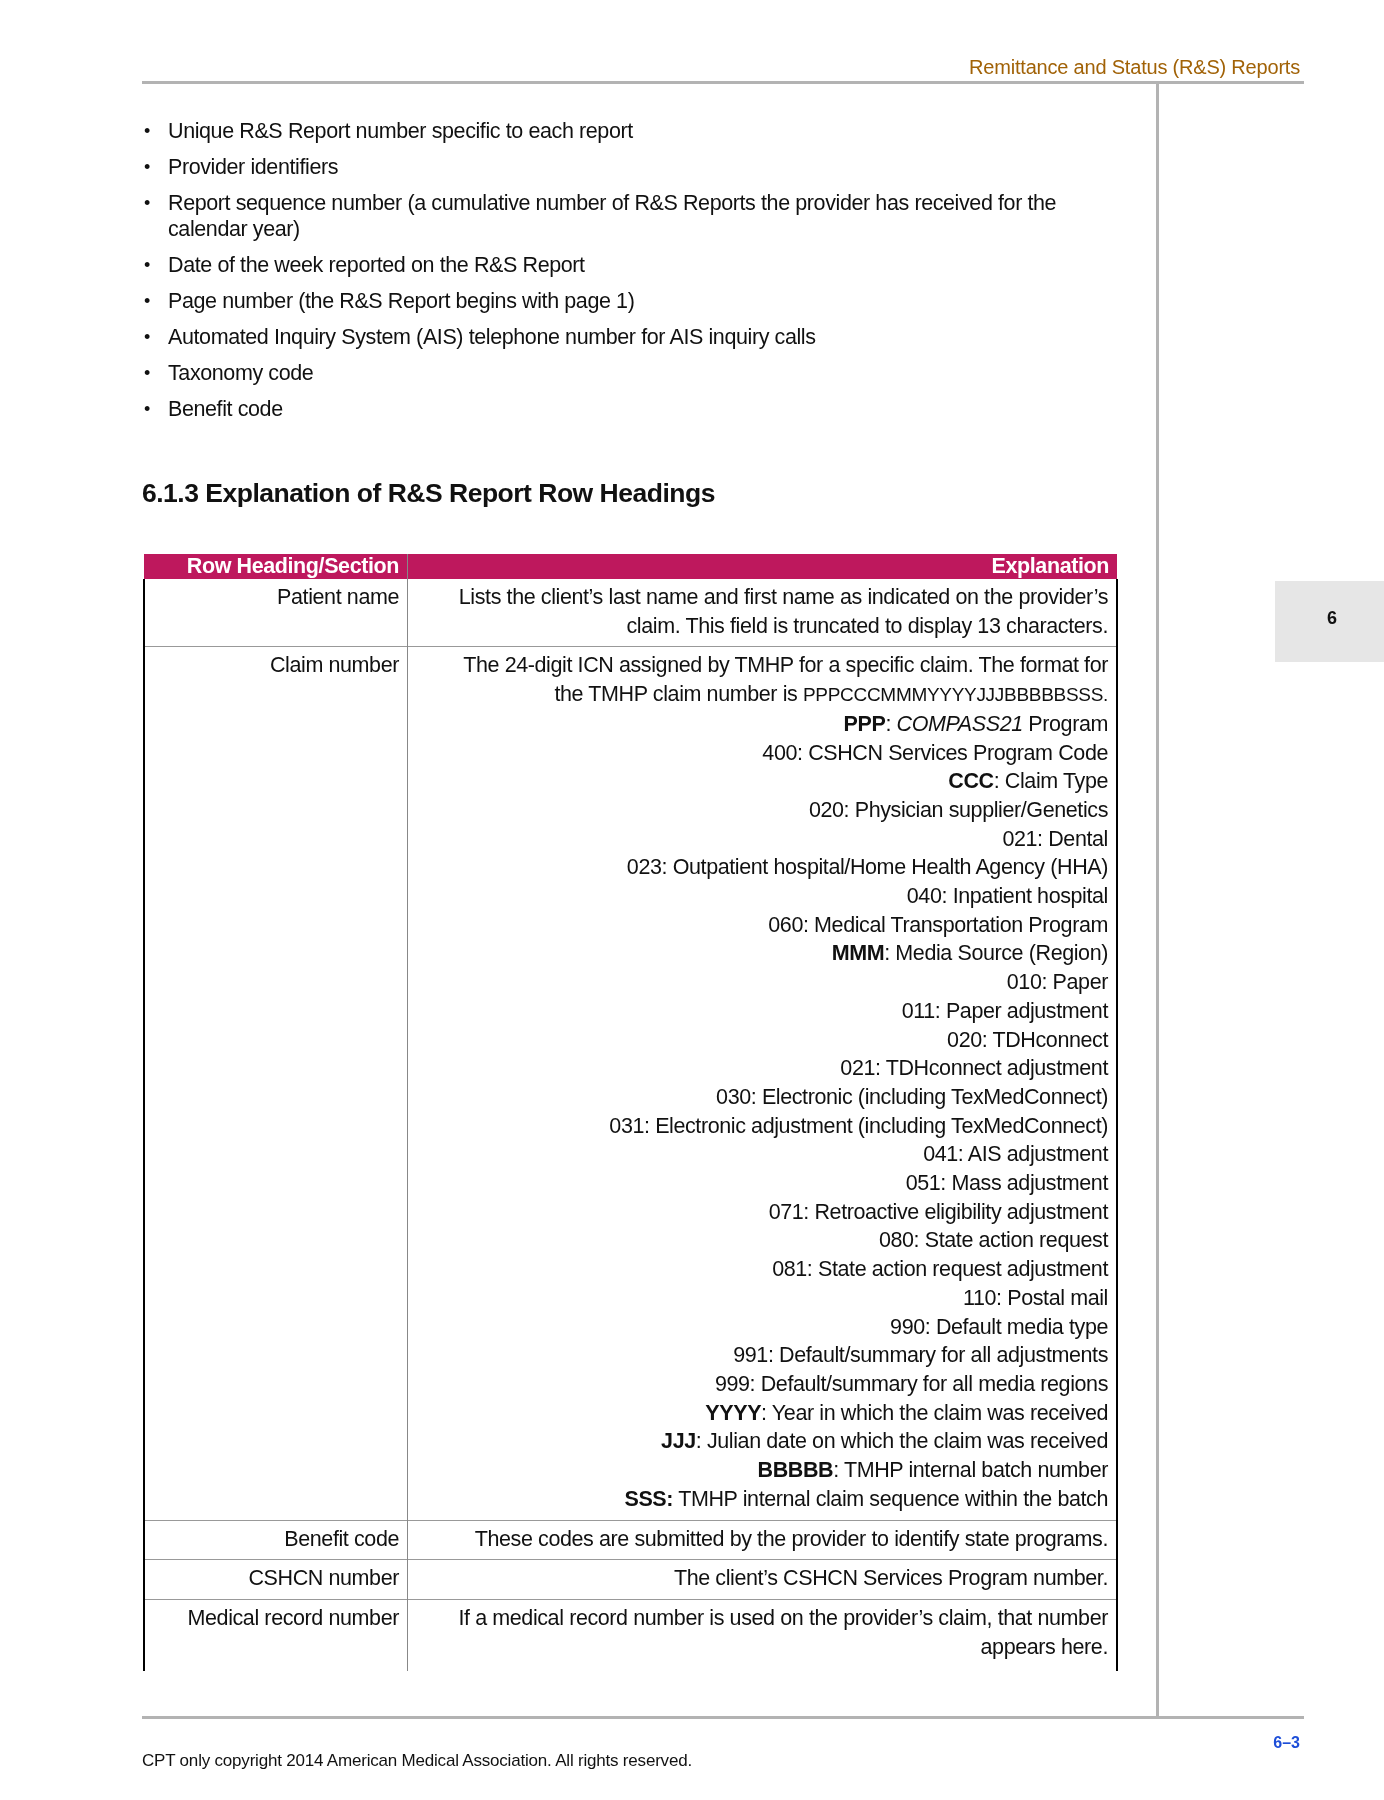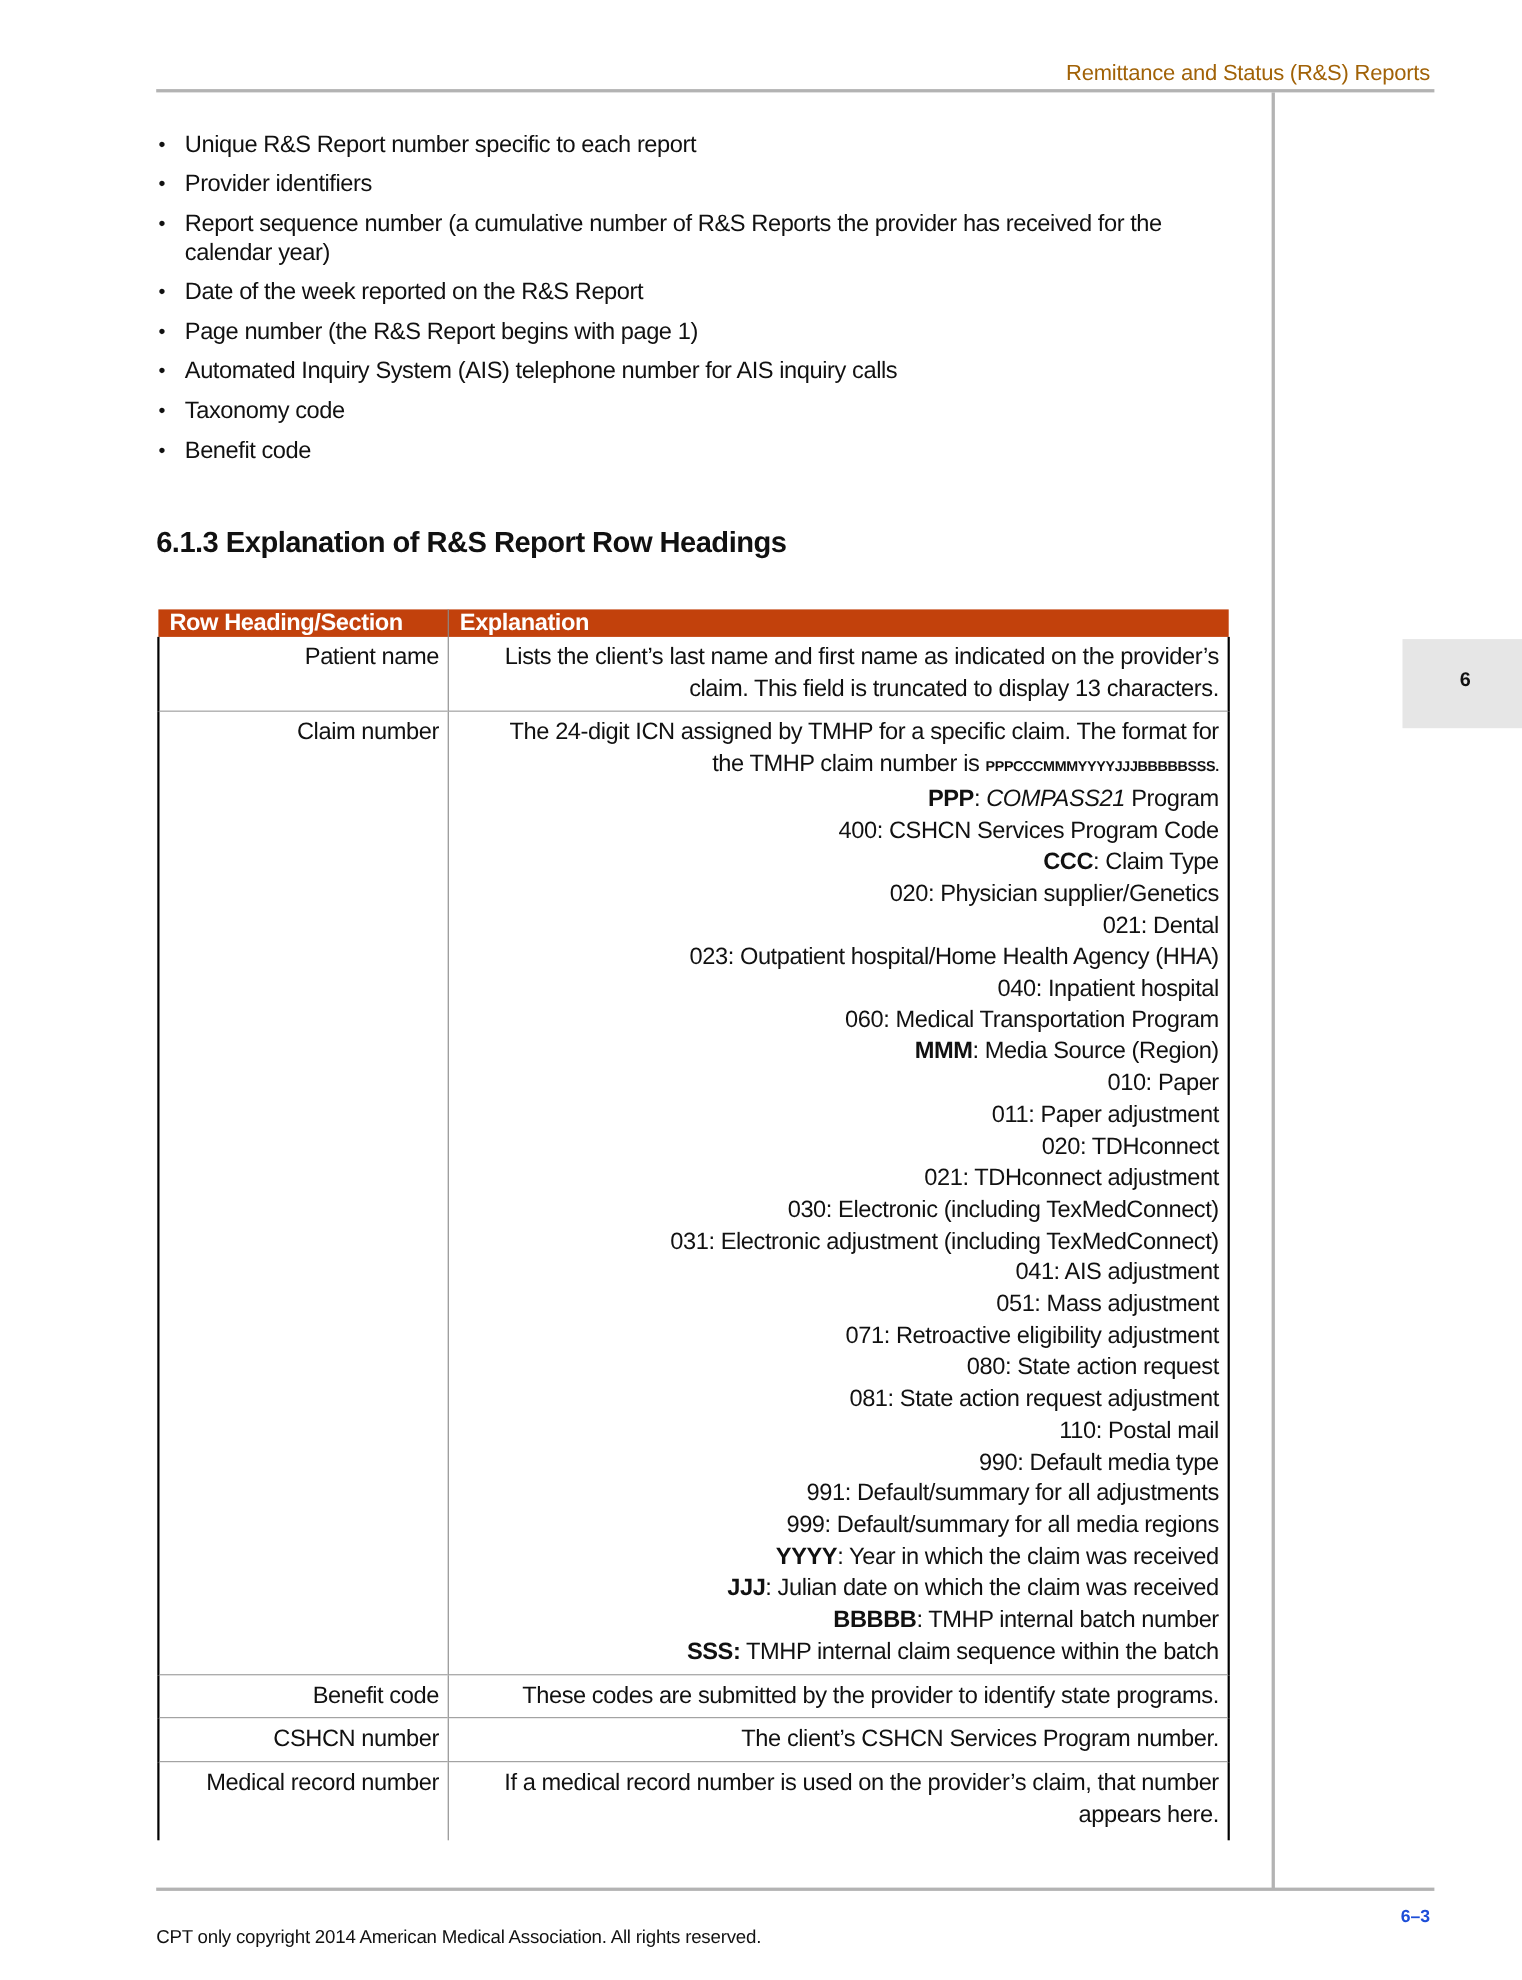--- a/index.html
+++ b/index.html
@@ -17,32 +17,32 @@
 
   .bullets { left:140px; top:118px; width:980px; margin:0; padding:0; list-style:none; }
   .bullets li { position:relative; padding-left:28px; font-size:21.5px; line-height:26px;
                 margin-bottom:10px; letter-spacing:-0.4px; }
   .bullets li::before { content:"\2022"; position:absolute; left:4px; top:0; font-size:18px; }
 
   .section-heading { left:142px; top:478px; font-size:26.5px; font-weight:bold; letter-spacing:-0.5px; margin:0; }
 
   table.rs { position:absolute; left:143px; top:554px; width:975px; border-collapse:collapse;
              font-size:21.5px; letter-spacing:-0.4px; }
-  table.rs th { background:#c2410c; color:#fff; text-align:left; font-weight:bold; height:22px;
+  table.rs th { background:#be185d; color:#fff; text-align:right; font-weight:bold; height:22px;
                 padding:0 8px 0 10px; font-size:21.5px; }
   table.rs th + th { border-left:1px solid #888; }
   table.rs td { vertical-align:top; padding:4px 8px 6px 24px; line-height:28.7px;text-align:right; }
   table.rs td:first-child { width:230px; border-left:2px solid #000; }
   table.rs td:last-child { border-right:2px solid #000; border-left:1px solid #888; }
   table.rs tr.row + tr.row td { border-top:1px solid #999; }
   table.rs tr.row:last-child td { padding-bottom:10px; }
   .code-line { display:block; }
   .b { font-weight:bold; }
   .i { font-style:italic; }
-  .fmt { font-weight:bold; font-size:13px; letter-spacing:-0.3px; }
+  .fmt { font-weight:normal; font-size:19px; letter-spacing:-0.3px; }
 </style>
 </head>
 <body>
 
 <div class="abs header-title">Remittance and Status (R&amp;S) Reports</div>
 <div class="abs header-rule"></div>
 <div class="abs vert-rule"></div>
 <div class="abs chapter-tab">
   <span>6</span>
 </div>

